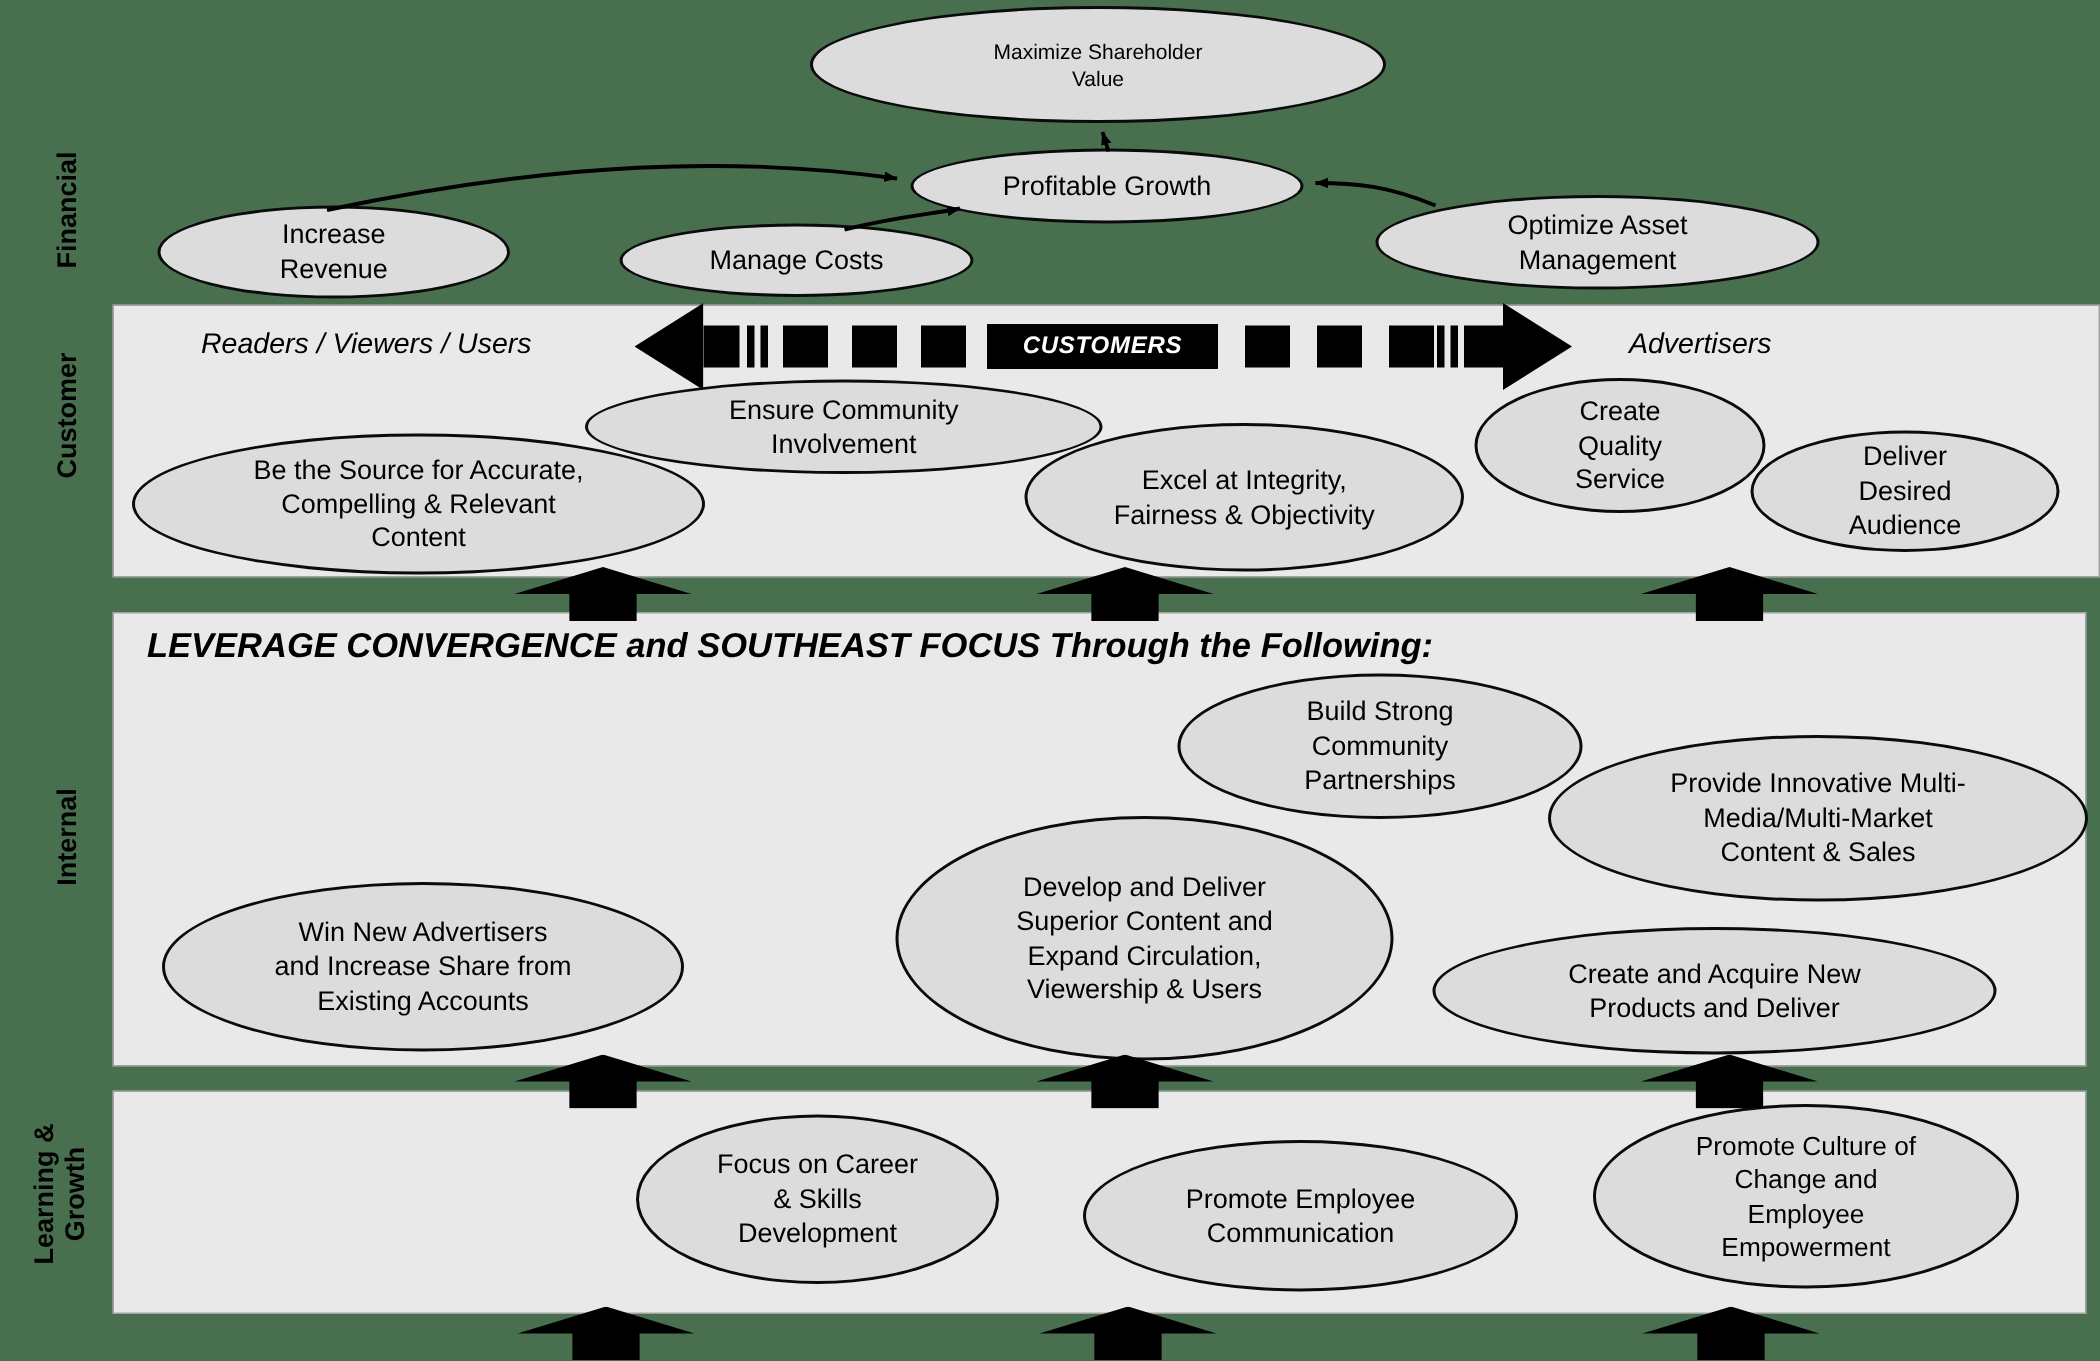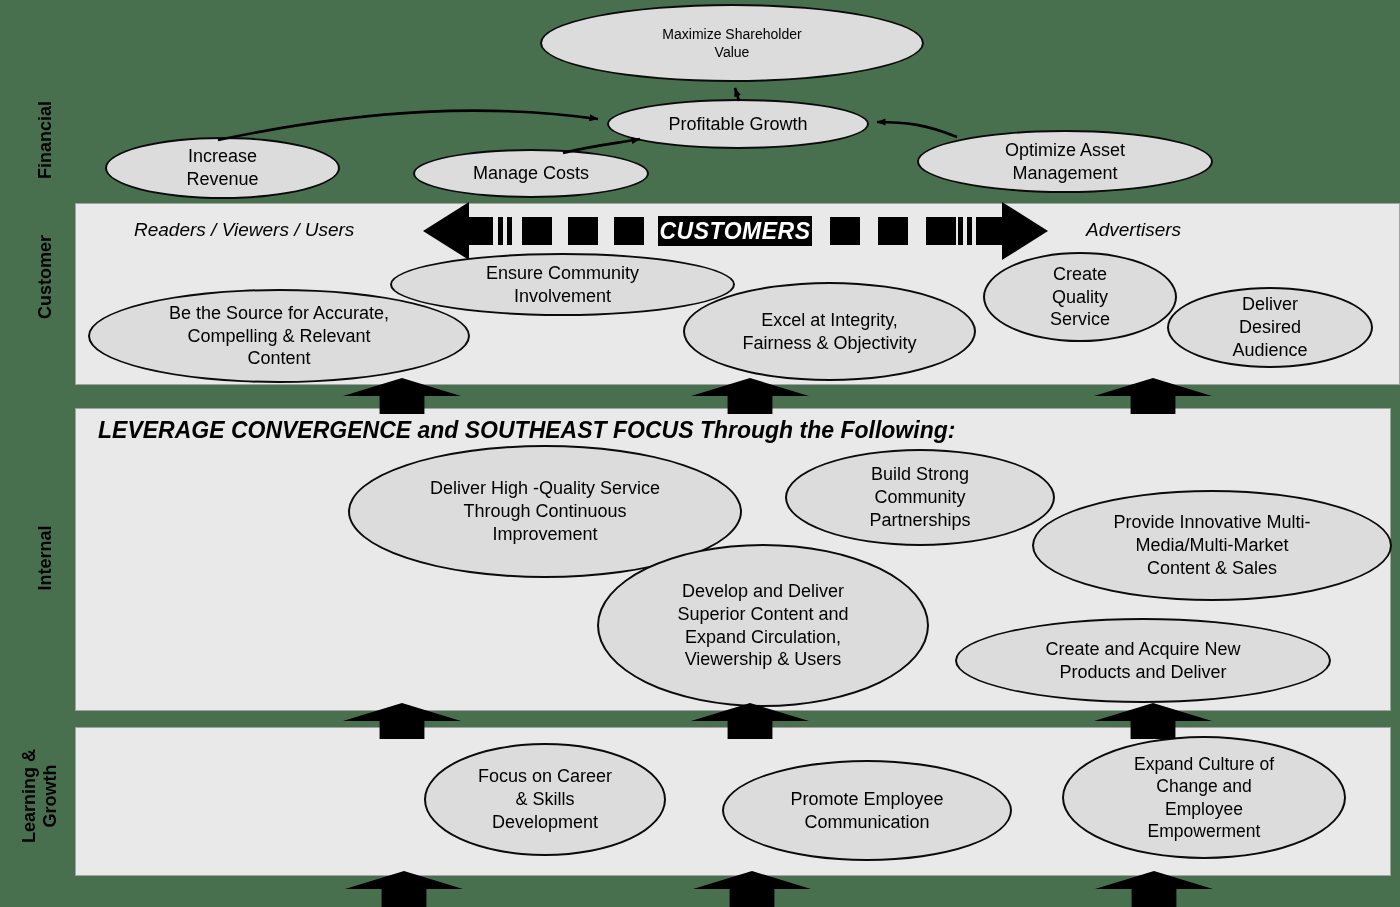--- a/index.html
+++ b/index.html
@@ -20,21 +20,21 @@
   .heading{position:absolute;font-weight:bold;font-style:italic;font-size:23px;white-space:nowrap;}
   .uparrow{position:absolute;width:118px;height:36px;background:#000;
            clip-path:polygon(50% 0,100% 50%,69% 50%,69% 100%,31% 100%,31% 50%,0 50%);}
   .bhead{position:absolute;top:202px;width:46px;height:58px;background:#000;}
   .bhead.l{clip-path:polygon(100% 0,0 50%,100% 100%);}
   .bhead.r{clip-path:polygon(0 0,100% 50%,0 100%);}
   .bbar{position:absolute;top:217px;height:28px;background:#000;}
   .bdash{position:absolute;top:217px;width:30px;height:28px;background:#000;}
   .bbox{position:absolute;top:216px;height:30px;background:var(--banner_bg);color:var(--banner_text);
         display:flex;align-items:center;justify-content:center;font-weight:bold;font-style:italic;
-        font-size:23px;letter-spacing:.5px;}
+        font-size:16px;letter-spacing:.5px;}
   svg.overlay{position:absolute;left:0;top:0;pointer-events:none;}
 </style>
 </head>
 <body>
 
 <div class="stage">
 
   <div class="band" style="left:75px;top:203px;width:1325px;height:182px;"></div>
   <div class="band" style="left:75px;top:408px;width:1316px;height:303px;"></div>
   <div class="band" style="left:75px;top:727px;width:1316px;height:149px;"></div>
@@ -83,42 +83,42 @@
   <div class="node" style="left:683px;top:282px;width:293px;height:99px;">Excel at Integrity,
 Fairness &amp; Objectivity</div>
   <div class="node" style="left:983px;top:252px;width:194px;height:90px;">Create
 Quality
 Service</div>
   <div class="node" style="left:1167px;top:287px;width:206px;height:81px;">Deliver
 Desired
 Audience</div>
 
   <div class="heading" style="left:98px;top:417px;">LEVERAGE CONVERGENCE and SOUTHEAST FOCUS Through the Following:</div>
-  <div class="node" style="left:348px;top:445px;width:394px;height:133px;">Deliver High -Quality Service
-Through Continuous
-Improvement</div>
   <div class="node" style="left:785px;top:449px;width:270px;height:97px;">Build Strong
 Community
 Partnerships</div>
   <div class="node" style="left:1032px;top:490px;width:360px;height:111px;">Provide Innovative Multi-
 Media/Multi-Market
 Content &amp; Sales</div>
+  <div class="node" style="left:108px;top:588px;width:348px;height:113px;">Win New Advertisers
+and Increase Share from
+Existing Accounts</div>
   <div class="node" style="left:597px;top:544px;width:332px;height:163px;">Develop and Deliver
 Superior Content and
 Expand Circulation,
 Viewership &amp; Users</div>
   <div class="node" style="left:955px;top:618px;width:376px;height:85px;">Create and Acquire New
 Products and Deliver</div>
 
   <div class="node" style="left:424px;top:743px;width:242px;height:113px;">Focus on Career
 &amp; Skills
 Development</div>
   <div class="node" style="left:722px;top:760px;width:290px;height:101px;">Promote Employee
 Communication</div>
-  <div class="node" style="left:1062px;top:736px;width:284px;height:123px;font-size:17.5px;">Expand Culture of
+  <div class="node" style="left:1062px;top:736px;width:284px;height:123px;font-size:17.5px;">Promote Culture of
 Change and
 Employee
 Empowerment</div>
 
   <div class="uparrow" style="left:343px;top:378px;"></div>
   <div class="uparrow" style="left:691px;top:378px;"></div>
   <div class="uparrow" style="left:1094px;top:378px;"></div>
   <div class="uparrow" style="left:343px;top:703px;"></div>
   <div class="uparrow" style="left:691px;top:703px;"></div>
   <div class="uparrow" style="left:1094px;top:703px;"></div>

